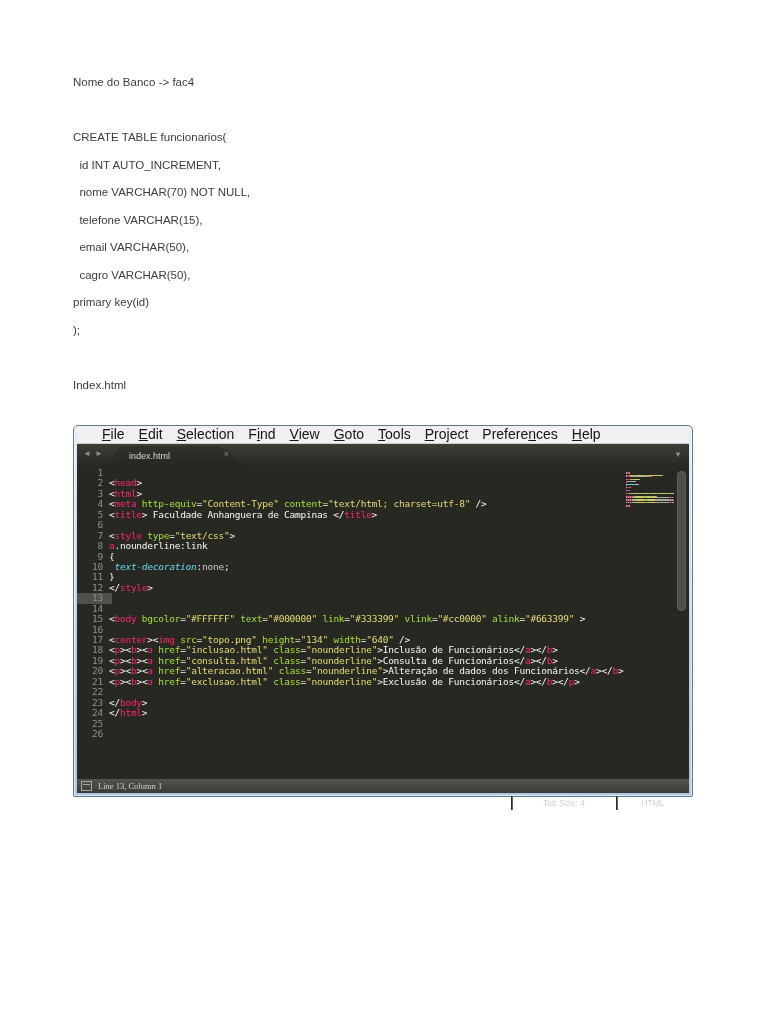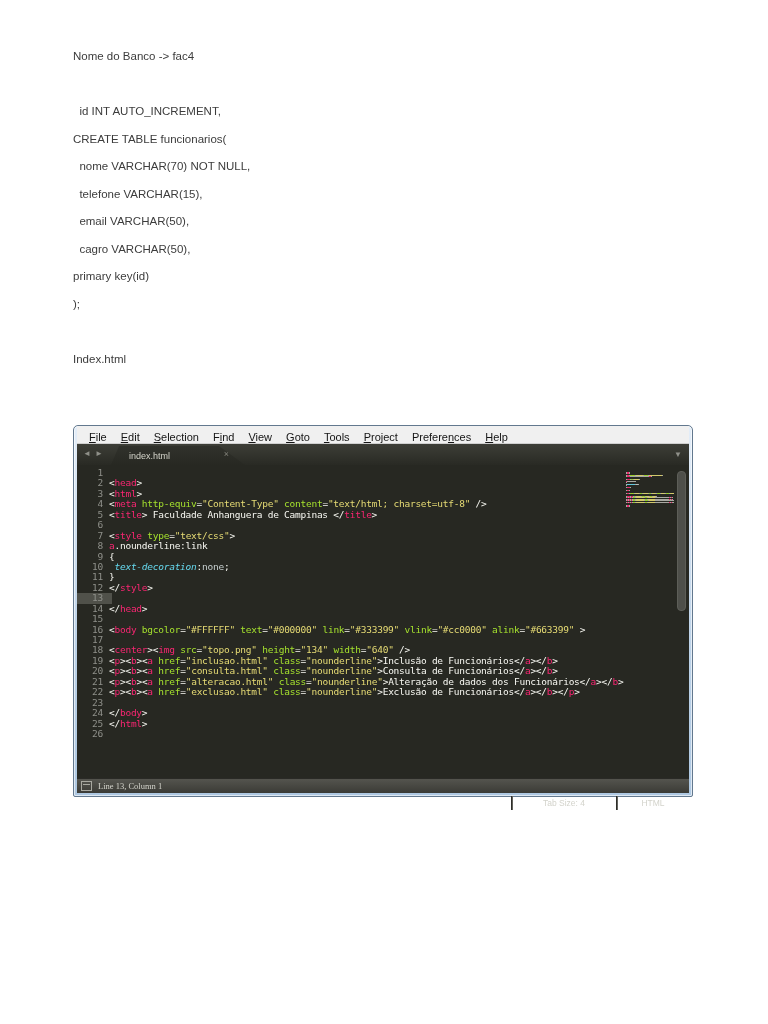--- a/index.html
+++ b/index.html
@@ -1,20 +1,20 @@
 <!DOCTYPE html>
 <html><head>
 <meta charset="utf-8">
 <style>
   html,body{margin:0;padding:0;background:#ffffff;}
   .page{position:relative;width:768px;height:1024px;background:#ffffff;overflow:hidden;
         font-family:"Liberation Sans",sans-serif;}
 
   
-  .doc{position:absolute;left:73px;top:50px;font-size:11.5px;color:#3c3c3c;}
+  .doc{position:absolute;left:73px;top:76px;font-size:11.5px;color:#3c3c3c;}
   .doc p{margin:0;height:27.5px;white-space:pre;}
 
   
   .window{position:absolute;left:73px;top:425px;width:618px;height:370px;
           border:1px solid #62788e;border-radius:5px 5px 2px 2px;
           background:linear-gradient(180deg,#e3edf8,#bcd2e8 60%,#aec8e2);
           box-shadow:inset 0 0 0 1px rgba(255,255,255,.6);}
   .win-body{position:absolute;left:3px;right:3px;top:0;bottom:3px;display:flex;flex-direction:column;}
 
   .titlebar{height:19px;display:flex;align-items:center;padding-left:4px;position:relative;}
@@ -26,21 +26,21 @@
         display:flex;align-items:center;justify-content:center;margin-left:1px;
         background:linear-gradient(#fbfcfd,#d3dae4 45%,#bcc7d6);}
   .wbtn.min{width:27px;}.wbtn.max{width:26px;}
   .wbtn.close{width:32px;background:linear-gradient(#efa192,#d2604a 45%,#b03420);border-color:#7e2a18;
         color:#fff;font-size:9px;font-weight:bold;text-shadow:0 1px 1px #701f10;}
   .glyph-min{width:8px;height:2px;background:#3c4a5a;margin-top:6px;}
   .glyph-max{width:8px;height:6px;border:1px solid #3c4a5a;border-top-width:2px;}
 
   
   .menubar{height:17px;background:#f0f0f0;border-bottom:1px solid #d0d0d0;display:flex;
-           align-items:flex-end;font-size:11px;color:#151515;padding-left:5px;}
+           align-items:flex-start;font-size:14px;color:#151515;padding-left:18px;}
   .menu-item{padding:0 7px;white-space:nowrap;}
 
   
   .tabbar{height:21px;background:linear-gradient(#3d3e37,#292a24);position:relative;
           display:flex;align-items:flex-end;}
   .tab-nav{position:absolute;left:6px;top:5px;color:#8f9089;font-size:8px;letter-spacing:4px;}
   .tab{margin-left:34px;width:116px;height:19px;color:#d4d4ca;font-size:9px;
        background:linear-gradient(#31322c,#272822);
        clip-path:polygon(0 100%,8px 0,108px 0,100% 100%);
        display:flex;align-items:center;padding-left:18px;position:relative;}
@@ -75,22 +75,22 @@
   .st-cell.syntax{width:72px;}
 </style>
 </head>
 <body>
 
 <div class="page">
 
   <div class="doc">
       <p>Nome do Banco -&gt; fac4</p>
       <p></p>
+      <p>CREATE TABLE funcionarios(</p>
       <p>  id INT AUTO_INCREMENT,</p>
-      <p>CREATE TABLE funcionarios(</p>
       <p>  nome VARCHAR(70) NOT NULL,</p>
       <p>  telefone VARCHAR(15),</p>
       <p>  email VARCHAR(50),</p>
       <p>  cagro VARCHAR(50),</p>
       <p>primary key(id)</p>
       <p>);</p>
       <p></p>
       <p>Index.html</p>
     </div>
 
@@ -158,21 +158,20 @@
             <div class="cl"><span class="s-p">&lt;</span><span class="s-t">meta</span><span class="s-p"> </span><span class="s-a">http-equiv</span><span class="s-p">=</span><span class="s-s">"Content-Type"</span><span class="s-p"> </span><span class="s-a">content</span><span class="s-p">=</span><span class="s-s">"text/html; charset=utf-8"</span><span class="s-p"> /&gt;</span></div>
             <div class="cl"><span class="s-p">&lt;</span><span class="s-t">title</span><span class="s-p">&gt;</span><span class="s-x"> Faculdade Anhanguera de Campinas </span><span class="s-p">&lt;/</span><span class="s-t">title</span><span class="s-p">&gt;</span></div>
             <div class="cl"></div>
             <div class="cl"><span class="s-p">&lt;</span><span class="s-t">style</span><span class="s-p"> </span><span class="s-a">type</span><span class="s-p">=</span><span class="s-s">"text/css"</span><span class="s-p">&gt;</span></div>
             <div class="cl"><span class="s-t">a</span><span class="s-x">.nounderline:link</span></div>
             <div class="cl"><span class="s-p">{</span></div>
             <div class="cl"><span class="s-p"> </span><span class="s-c">text-decoration</span><span class="s-p">:</span><span class="s-v">none</span><span class="s-p">;</span></div>
             <div class="cl"><span class="s-p">}</span></div>
             <div class="cl"><span class="s-p">&lt;/</span><span class="s-t">style</span><span class="s-p">&gt;</span></div>
             <div class="cl"></div>
-            <div class="cl"><span class="s-p">&lt;/</span><span class="s-t">head</span><span class="s-p">&gt;</span></div>
             <div class="cl"></div>
             <div class="cl"><span class="s-p">&lt;</span><span class="s-t">body</span><span class="s-p"> </span><span class="s-a">bgcolor</span><span class="s-p">=</span><span class="s-s">"#FFFFFF"</span><span class="s-p"> </span><span class="s-a">text</span><span class="s-p">=</span><span class="s-s">"#000000"</span><span class="s-p"> </span><span class="s-a">link</span><span class="s-p">=</span><span class="s-s">"#333399"</span><span class="s-p"> </span><span class="s-a">vlink</span><span class="s-p">=</span><span class="s-s">"#cc0000"</span><span class="s-p"> </span><span class="s-a">alink</span><span class="s-p">=</span><span class="s-s">"#663399"</span><span class="s-p"> &gt;</span></div>
             <div class="cl"></div>
             <div class="cl"><span class="s-p">&lt;</span><span class="s-t">center</span><span class="s-p">&gt;&lt;</span><span class="s-t">img</span><span class="s-p"> </span><span class="s-a">src</span><span class="s-p">=</span><span class="s-s">"topo.png"</span><span class="s-p"> </span><span class="s-a">height</span><span class="s-p">=</span><span class="s-s">"134"</span><span class="s-p"> </span><span class="s-a">width</span><span class="s-p">=</span><span class="s-s">"640"</span><span class="s-p"> /&gt;</span></div>
             <div class="cl"><span class="s-p">&lt;</span><span class="s-t">p</span><span class="s-p">&gt;&lt;</span><span class="s-t">b</span><span class="s-p">&gt;&lt;</span><span class="s-t">a</span><span class="s-p"> </span><span class="s-a">href</span><span class="s-p">=</span><span class="s-s">"inclusao.html"</span><span class="s-p"> </span><span class="s-a">class</span><span class="s-p">=</span><span class="s-s">"nounderline"</span><span class="s-p">&gt;</span><span class="s-x">Inclusão de Funcionários</span><span class="s-p">&lt;/</span><span class="s-t">a</span><span class="s-p">&gt;&lt;/</span><span class="s-t">b</span><span class="s-p">&gt;</span></div>
             <div class="cl"><span class="s-p">&lt;</span><span class="s-t">p</span><span class="s-p">&gt;&lt;</span><span class="s-t">b</span><span class="s-p">&gt;&lt;</span><span class="s-t">a</span><span class="s-p"> </span><span class="s-a">href</span><span class="s-p">=</span><span class="s-s">"consulta.html"</span><span class="s-p"> </span><span class="s-a">class</span><span class="s-p">=</span><span class="s-s">"nounderline"</span><span class="s-p">&gt;</span><span class="s-x">Consulta de Funcionários</span><span class="s-p">&lt;/</span><span class="s-t">a</span><span class="s-p">&gt;&lt;/</span><span class="s-t">b</span><span class="s-p">&gt;</span></div>
             <div class="cl"><span class="s-p">&lt;</span><span class="s-t">p</span><span class="s-p">&gt;&lt;</span><span class="s-t">b</span><span class="s-p">&gt;&lt;</span><span class="s-t">a</span><span class="s-p"> </span><span class="s-a">href</span><span class="s-p">=</span><span class="s-s">"alteracao.html"</span><span class="s-p"> </span><span class="s-a">class</span><span class="s-p">=</span><span class="s-s">"nounderline"</span><span class="s-p">&gt;</span><span class="s-x">Alteração de dados dos Funcionários</span><span class="s-p">&lt;/</span><span class="s-t">a</span><span class="s-p">&gt;&lt;/</span><span class="s-t">b</span><span class="s-p">&gt;</span></div>
             <div class="cl"><span class="s-p">&lt;</span><span class="s-t">p</span><span class="s-p">&gt;&lt;</span><span class="s-t">b</span><span class="s-p">&gt;&lt;</span><span class="s-t">a</span><span class="s-p"> </span><span class="s-a">href</span><span class="s-p">=</span><span class="s-s">"exclusao.html"</span><span class="s-p"> </span><span class="s-a">class</span><span class="s-p">=</span><span class="s-s">"nounderline"</span><span class="s-p">&gt;</span><span class="s-x">Exclusão de Funcionários</span><span class="s-p">&lt;/</span><span class="s-t">a</span><span class="s-p">&gt;&lt;/</span><span class="s-t">b</span><span class="s-p">&gt;&lt;/</span><span class="s-t">p</span><span class="s-p">&gt;</span></div>
             <div class="cl"></div>
             <div class="cl"><span class="s-p">&lt;/</span><span class="s-t">body</span><span class="s-p">&gt;</span></div>

